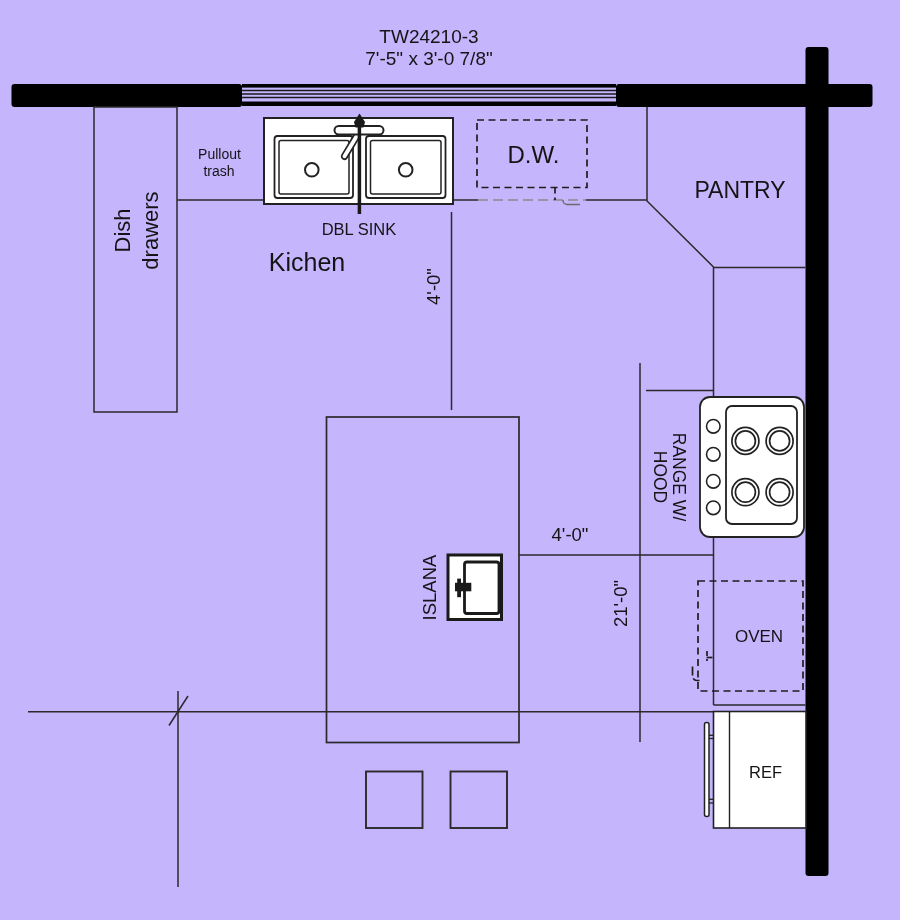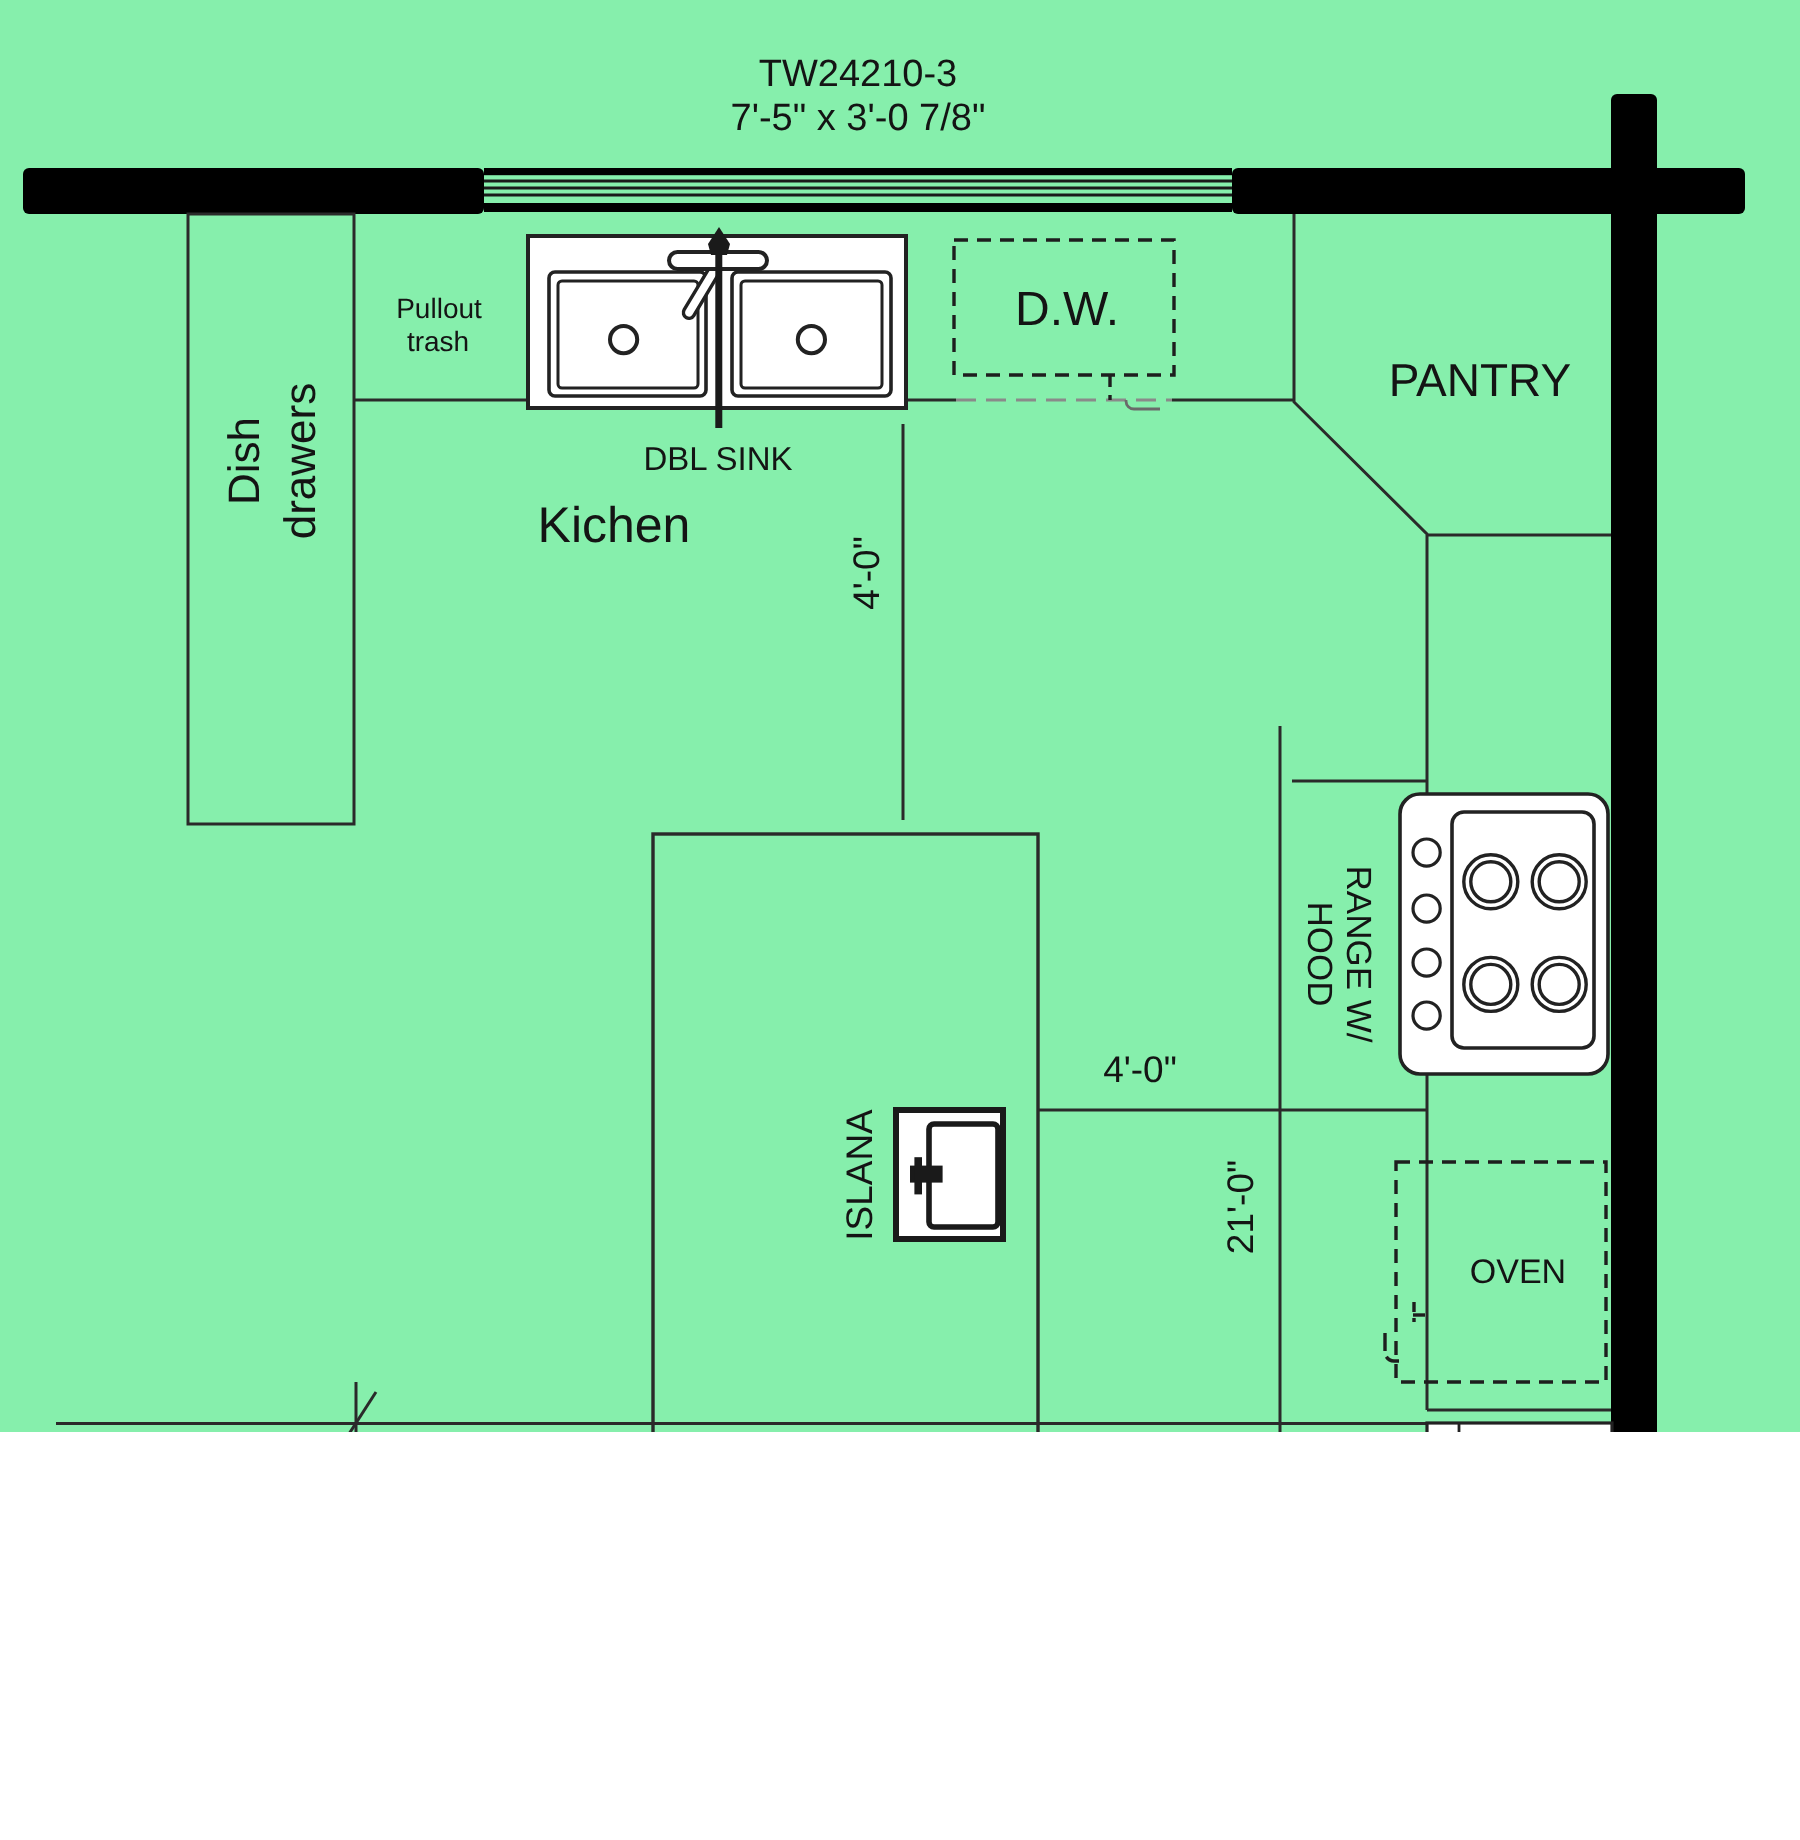--- a/index.html
+++ b/index.html
@@ -1,16 +1,16 @@
 <!DOCTYPE html>
 <html><head>
 <meta charset="utf-8">
 <style>
   html,body{margin:0;padding:0;background:#fff;}
-  #page{position:relative;width:900px;height:716px;background:#86efac;overflow:hidden;}
+  #page{position:relative;width:900px;height:920px;background:#c4b5fd;overflow:hidden;}
   svg{position:absolute;left:0;top:0;}
   text{font-family:"Liberation Sans",sans-serif;fill:#141414;}
 </style>
 </head>
 <body>
 <div id="page">
 <svg width="900" height="920" viewBox="0 0 900 920">
 
   <rect x="11.5" y="84" width="230.5" height="23" rx="3" fill="#000"></rect>
   <rect x="616" y="84" width="256.5" height="23" rx="3" fill="#000"></rect>

